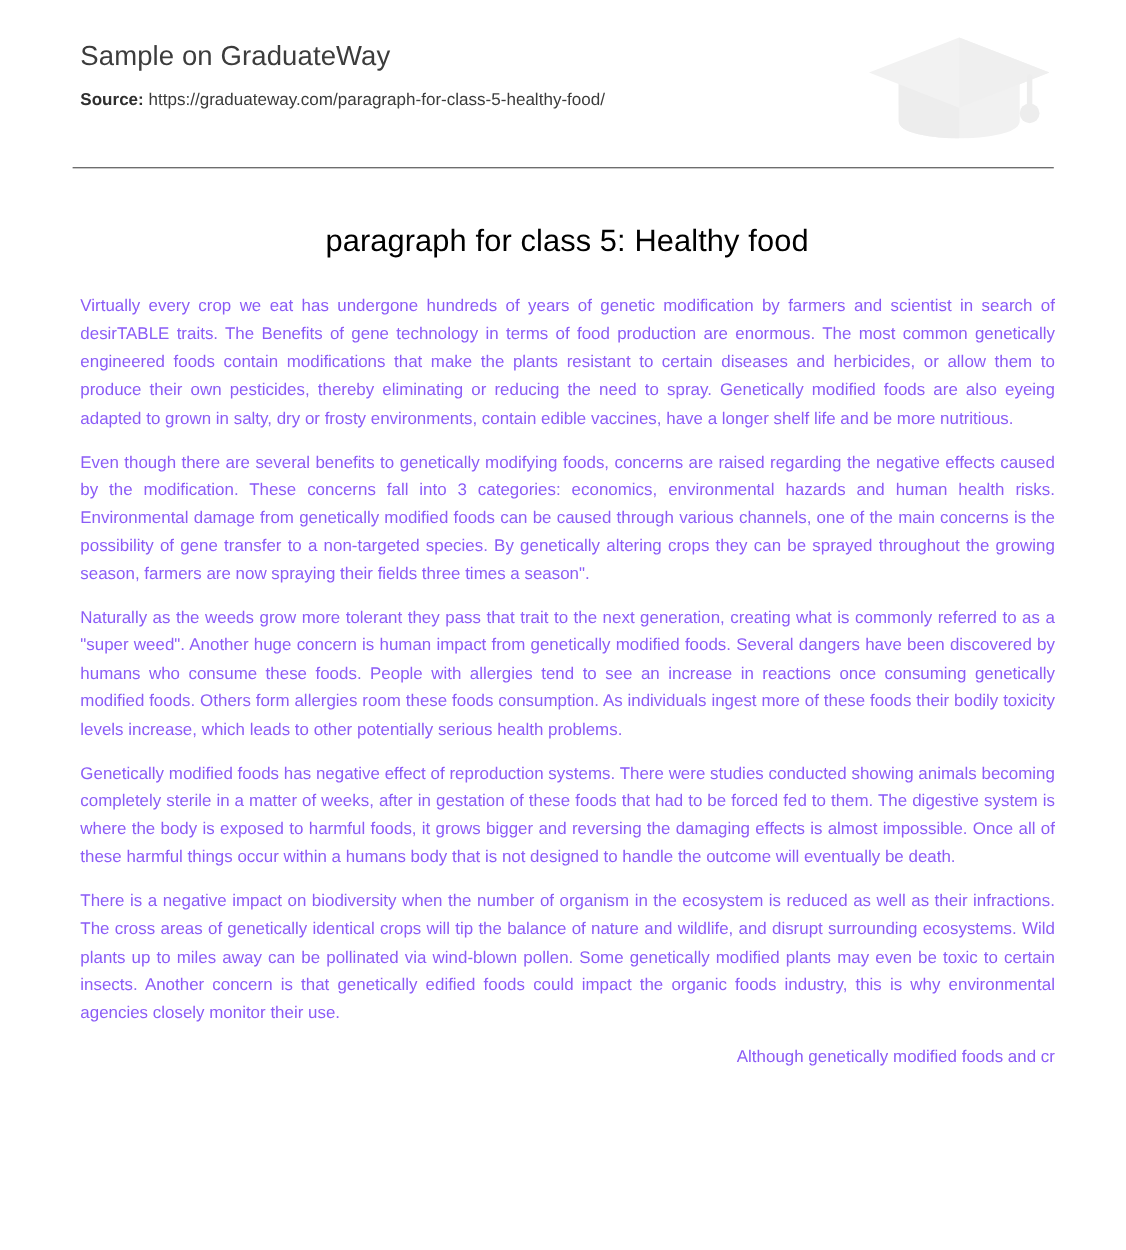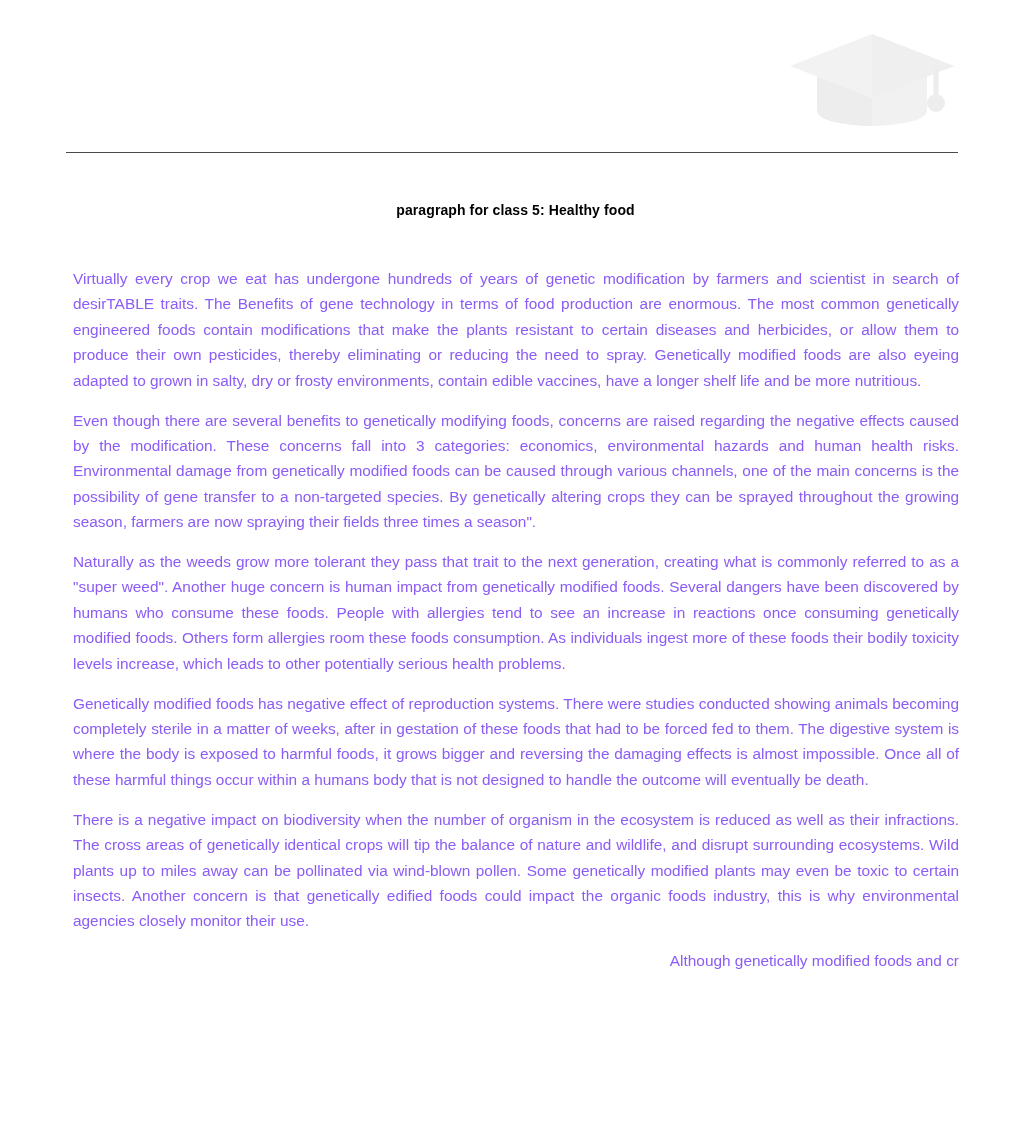--- a/index.html
+++ b/index.html
@@ -77,22 +77,22 @@
     background: #4a4a4a;
   }
 
   
   .doc-title {
     position: absolute;
     left: 73px;
     top: 201px;
     width: 885px;
     text-align: center;
-    font-size: 14px;
-    font-weight: 700;
+    font-size: 28px;
+    font-weight: 400;
     color: #000000;
     line-height: 1.3;
     margin: 0;
     letter-spacing: 0.1px;
   }
 
   
   .content {
     position: absolute;
     left: 73px;
@@ -112,20 +112,27 @@
   }
   .para.last {
     text-align: right;
   }
 </style>
 </head>
 <body>
 
 <div class="page">
 
+  <div class="header">
+    <h1 class="brand-title">Sample on GraduateWay</h1>
+    <div class="source-line">
+      <span class="source-label">Source:</span>
+      <span class="source-url">https://graduateway.com/paragraph-for-class-5-healthy-food/</span>
+    </div>
+  </div>
 
   <div class="logo">
     <svg viewBox="0 0 172 100" xmlns="http://www.w3.org/2000/svg" aria-hidden="true">
 
       <path d="M31 50 L31 84 Q31 92 49 96 Q68 100 86 100 Q104 100 123 96 Q141 92 141 84 L141 50 L86 70 Z" fill="#f1f1f1"></path>
       <path d="M31 50 L86 70 L86 100 Q68 100 49 96 Q31 92 31 84 Z" fill="#ededed"></path>
 
       <path d="M86 8 L168 40 L86 72 L4 40 Z" fill="#f2f2f2"></path>
       <path d="M86 8 L168 40 L86 72 Z" fill="#efefef"></path>
 

